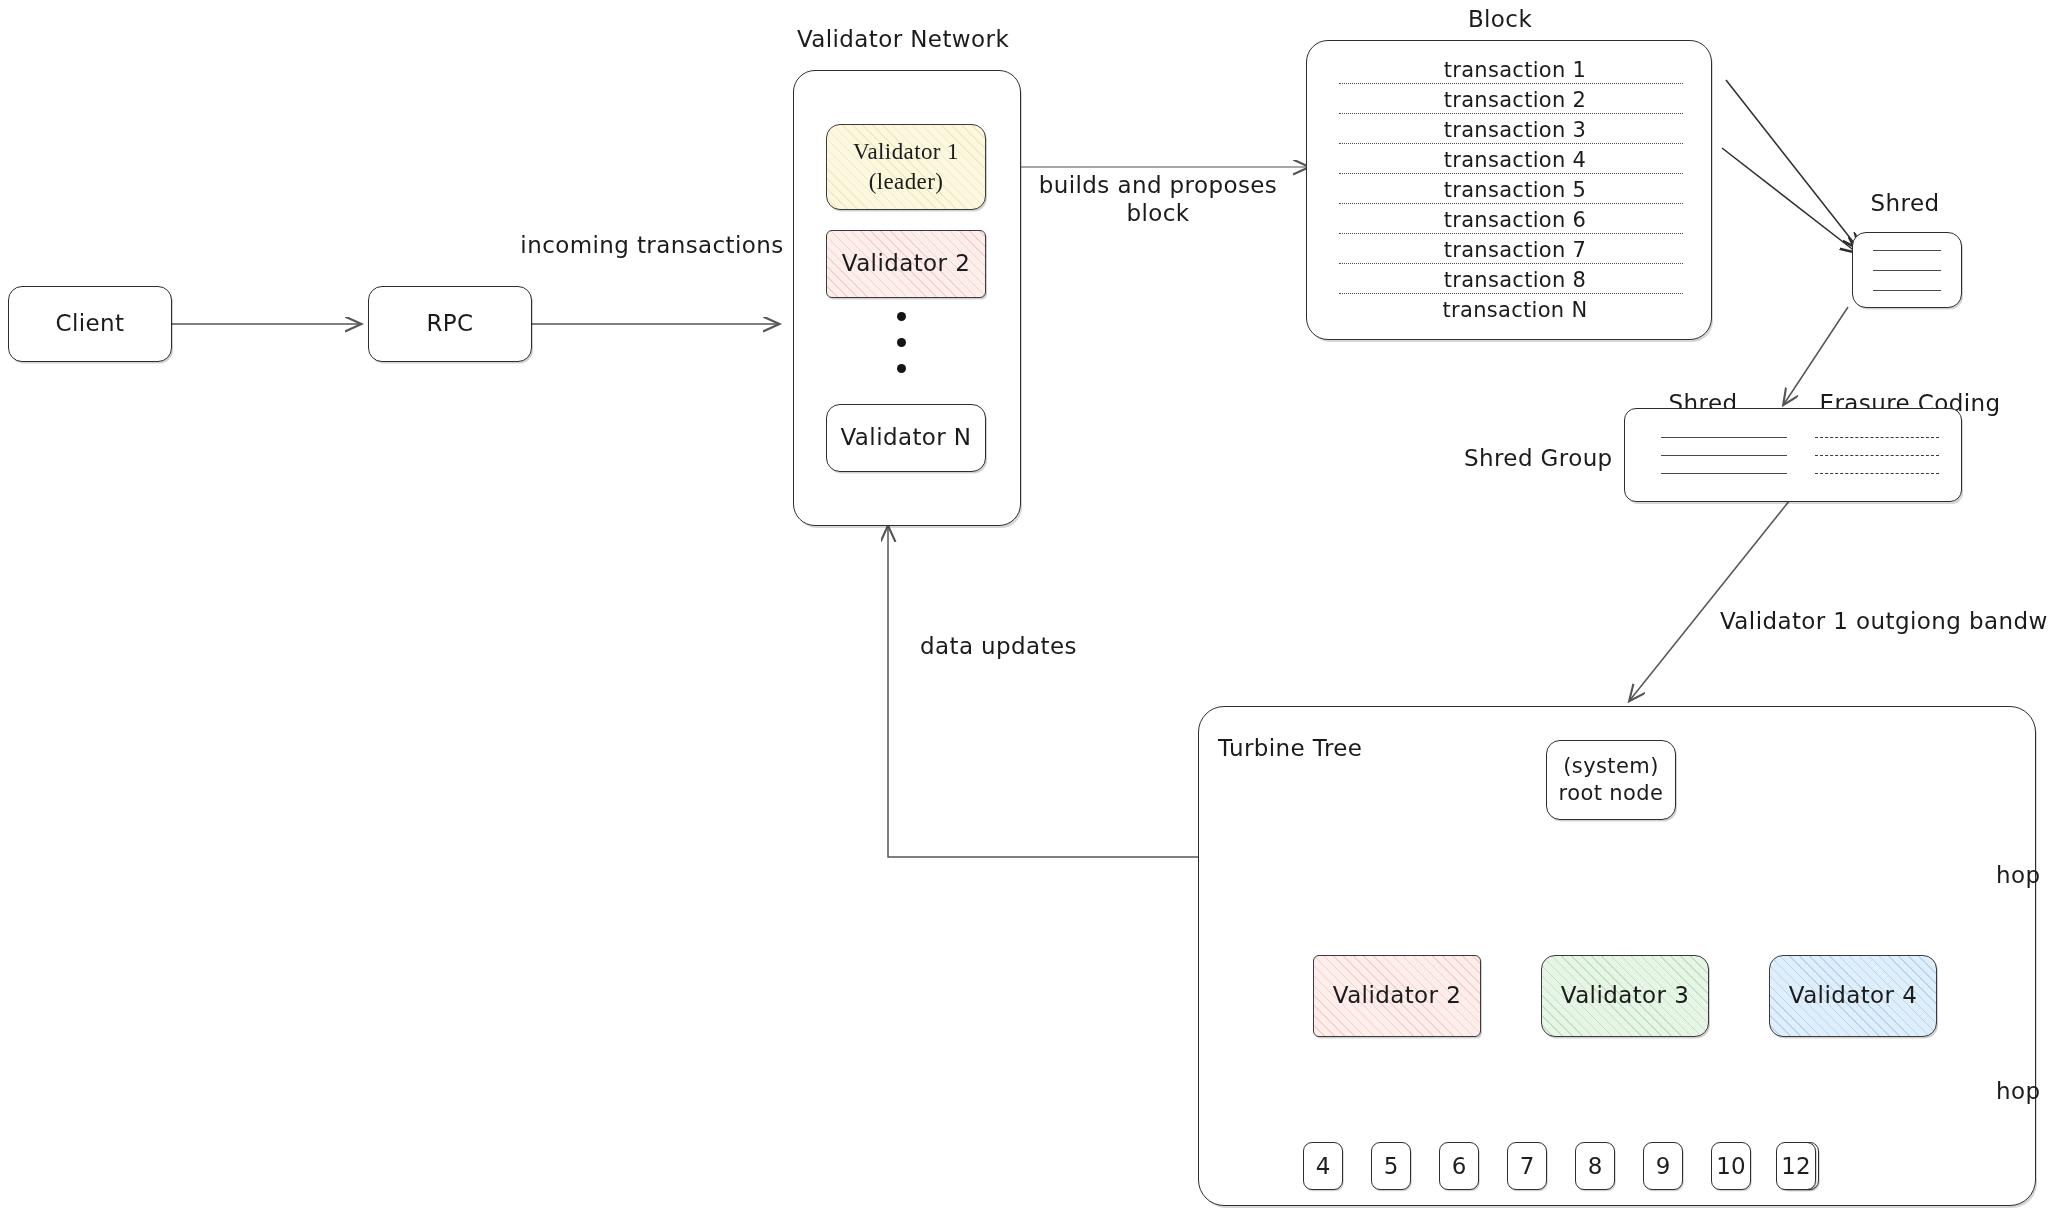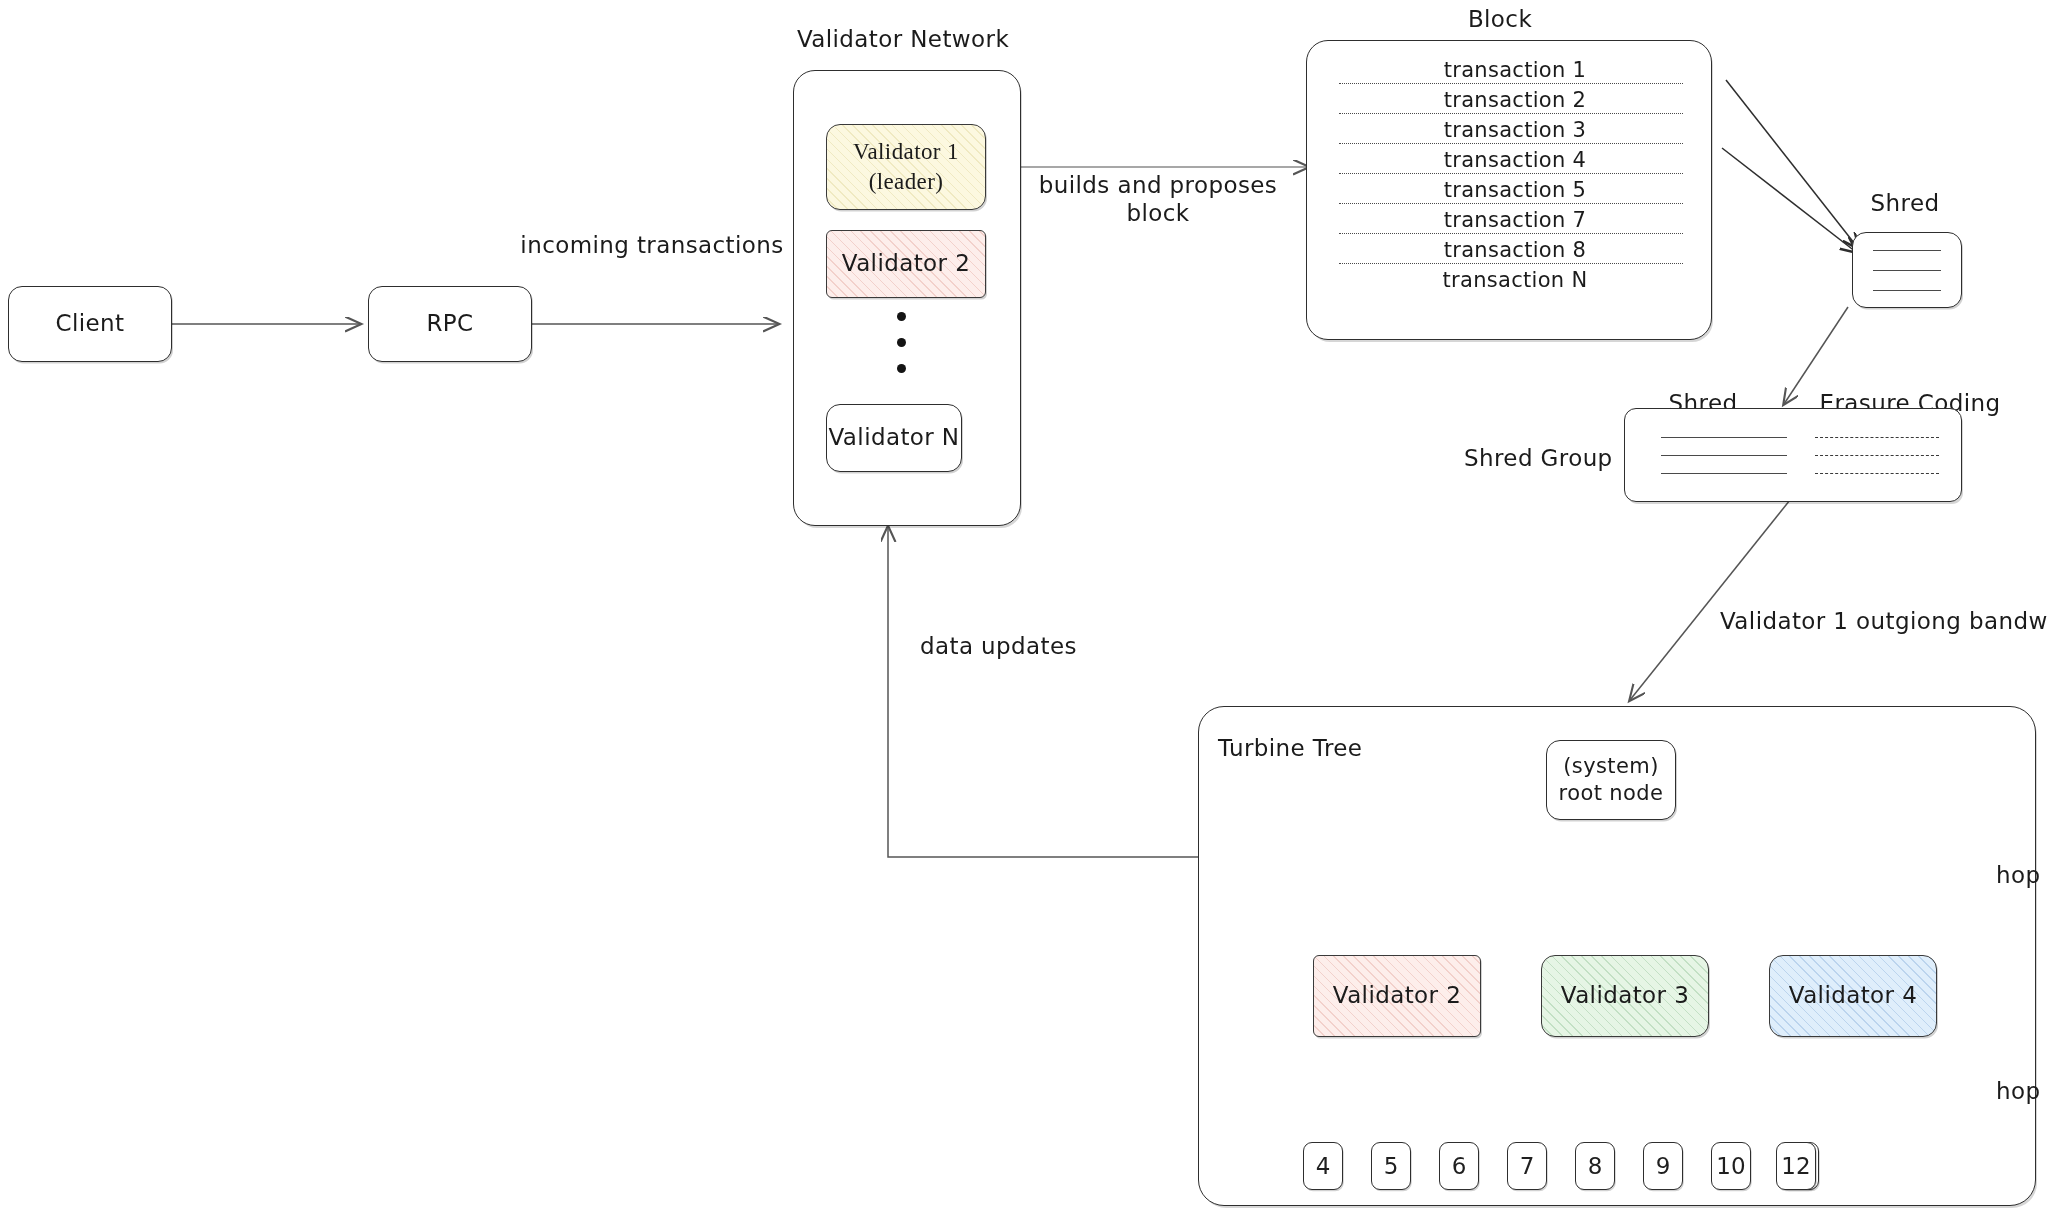--- a/index.html
+++ b/index.html
@@ -192,36 +192,37 @@
   <div class="box hatch-red" style="left:826px;top:230px;width:160px;height:68px;">
     <span>Validator 2</span>
   </div>
 
   <div class="dots" style="left:897px;top:312px;">
     <div class="dot"></div>
     <div class="dot"></div>
     <div class="dot"></div>
   </div>
 
-  <div class="box" style="left:826px;top:404px;width:136px;height:68px;">
+  <div class="box" style="left:826px;top:404px;width:160px;height:68px;">
     <span>Validator N</span>
   </div>
 
   <div class="lbl ctr" style="left:1158px;top:172px;">builds and proposes</div>
   <div class="lbl ctr" style="left:1158px;top:200px;">block</div>
 
   <div class="lbl ctr" style="left:1500px;top:6px;">Block</div>
 
   <div class="box container-box" style="left:1306px;top:40px;width:406px;height:300px;">
     <div id="block-list">
         <div class="txrow ruled"><span>transaction 1</span></div>
         <div class="txrow ruled"><span>transaction 2</span></div>
         <div class="txrow ruled"><span>transaction 3</span></div>
         <div class="txrow ruled"><span>transaction 4</span></div>
         <div class="txrow ruled"><span>transaction 5</span></div>
+        <div class="txrow ruled"><span>transaction 6</span></div>
         <div class="txrow ruled"><span>transaction 7</span></div>
         <div class="txrow ruled"><span>transaction 8</span></div>
         <div class="txrow"><span>transaction N</span></div>
       </div>
   </div>
 
   <div class="lbl ctr" style="left:1905px;top:190px;">Shred</div>
 
   <div class="box" style="left:1852px;top:232px;width:110px;height:76px;">
     <div class="shred-lines" style="left:20px;right:20px;top:14px;bottom:14px;">

